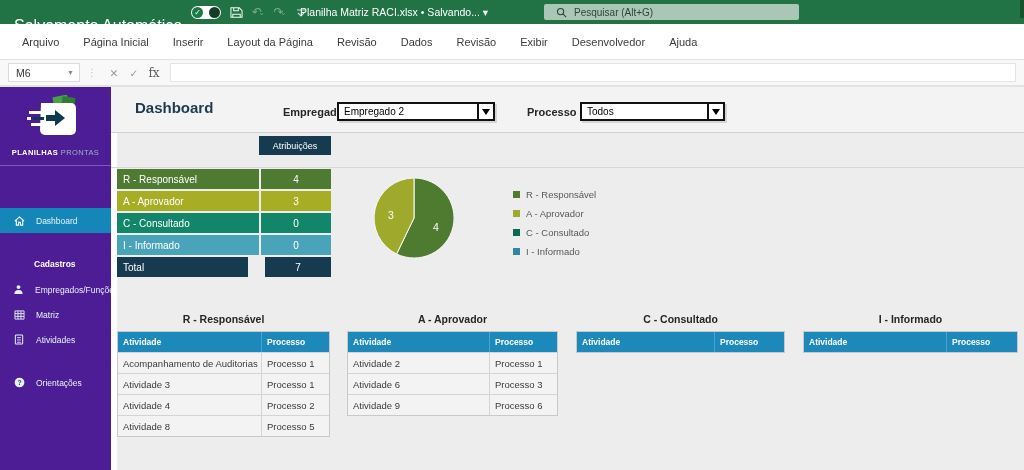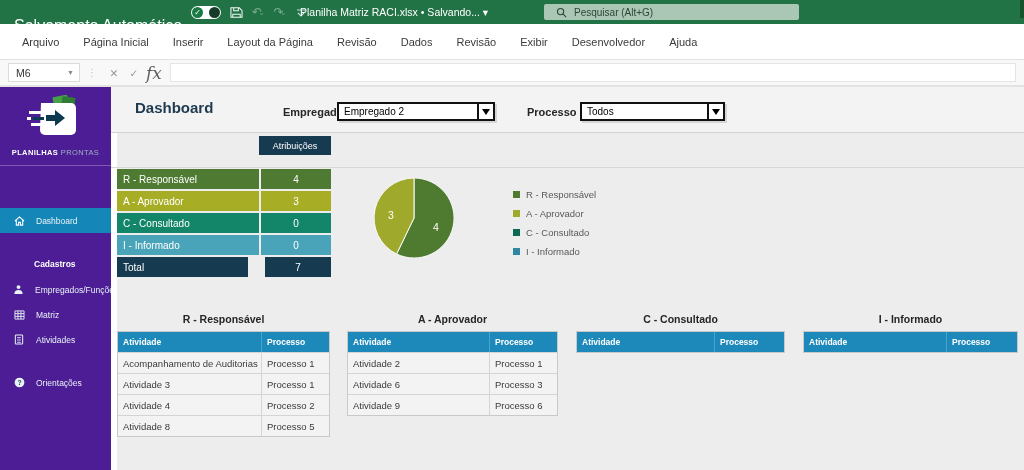--- a/index.html
+++ b/index.html
@@ -37,21 +37,21 @@
 
   
   .formulabar { height:27px; background:#f9f8f8; border-bottom:2px solid #e4e3e2;
     display:flex; align-items:center; }
   .namebox { width:72px; height:19px; margin-left:8px; background:#fff;
     border:1px solid #dcdbda; display:flex; align-items:center; font-size:10.5px;
     color:#333; padding-left:7px; position:relative; }
   .namebox .nb-caret { position:absolute; right:5px; font-size:7px; color:#8a8a8a; }
   .fb-dots { color:#c3c2c1; font-size:10px; margin:0 7px; }
   .fb-btn { width:20px; text-align:center; font-size:10.5px; color:#9b9a99; }
-  .fb-fx { font-family:"DejaVu Serif",serif; font-style:italic; font-size:17px; color:#5f5e5d; }
+  .fb-fx { font-family:"DejaVu Serif",serif; font-size:12px; color:#5f5e5d; }
   .formula-input { flex:1; height:19px; background:#fff; border:1px solid #e5e4e3;
     margin:0 0 0 6px; font-size:10px; padding-left:5px; color:#333; }
 
   
   .body { display:flex; height:396px; }
 
   
   .sidebar { width:111px; background:#4c1d95; color:#fff; flex-shrink:0; position:relative; }
   .logo-block { padding-top:8px; text-align:center; border-bottom:1px solid rgba(255,255,255,.28);
     padding-bottom:8px; }

